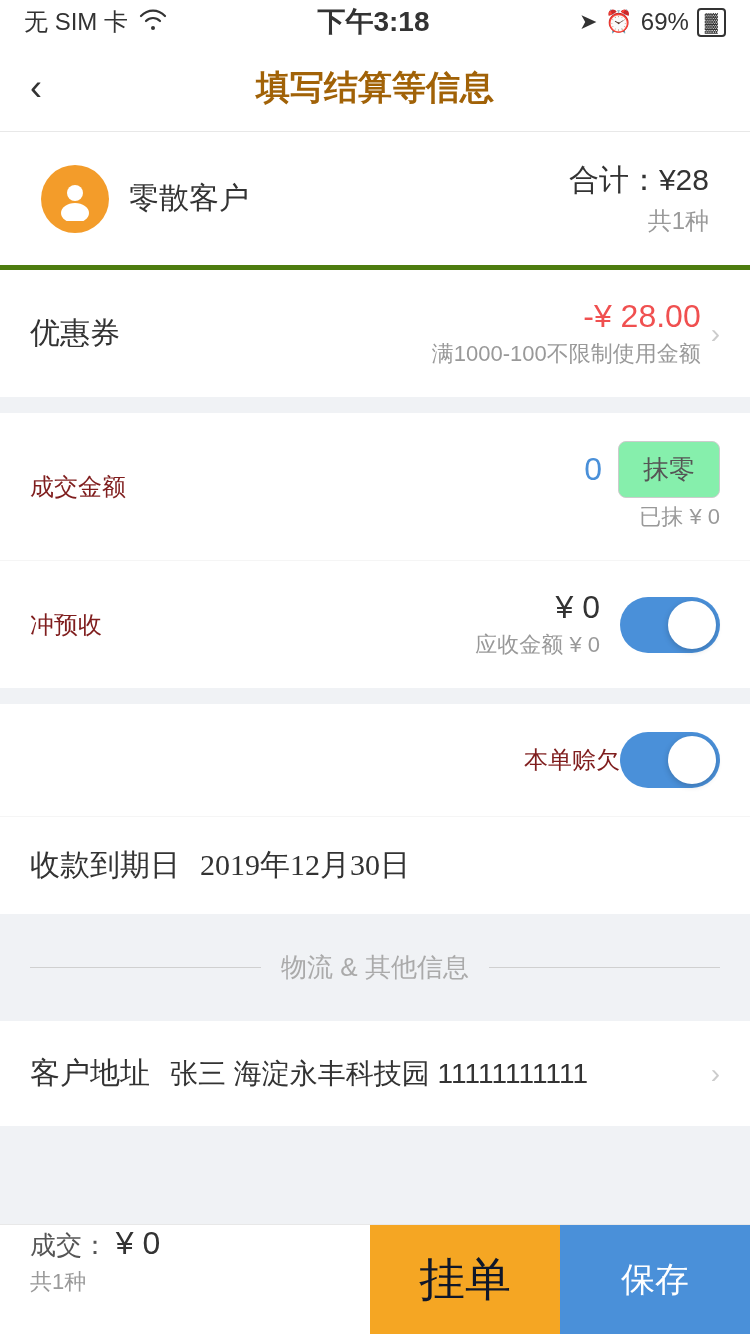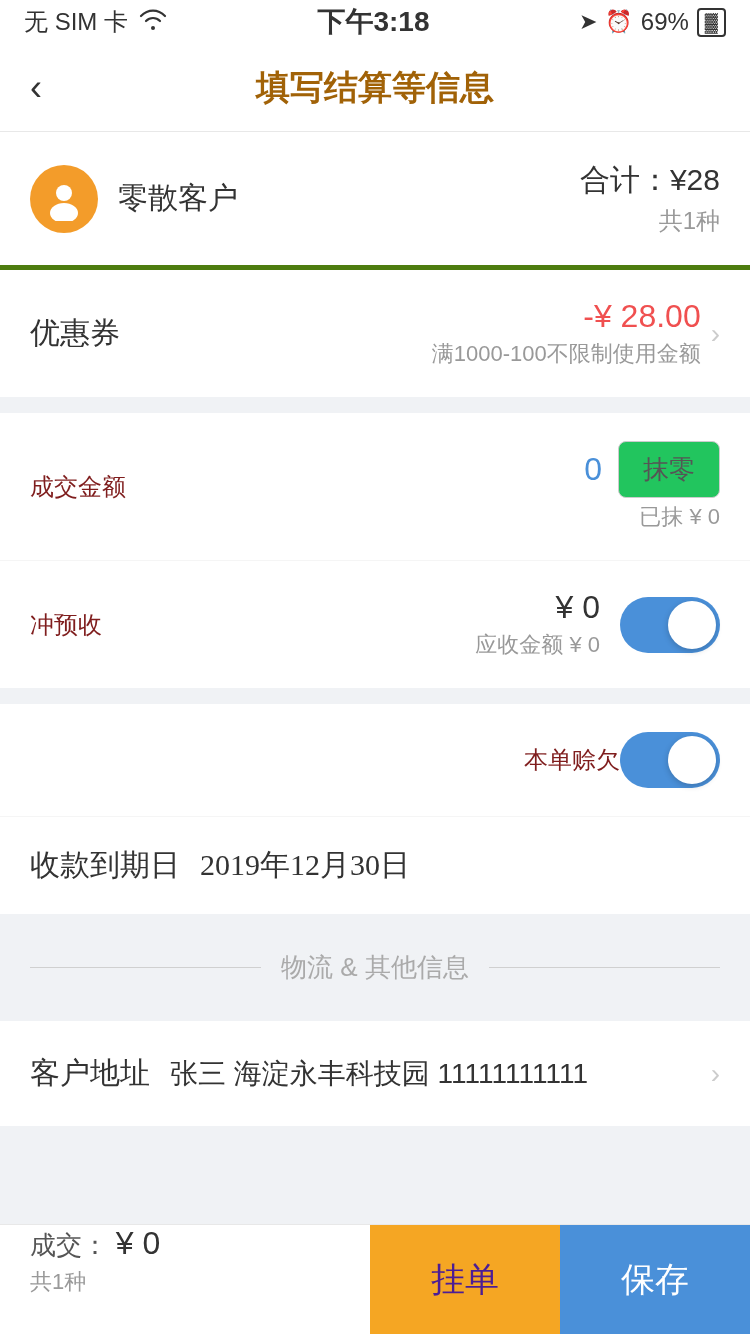--- a/index.html
+++ b/index.html
@@ -58,21 +58,21 @@
     .section-white {
       background: #fff;
       margin-bottom: 16px;
     }
 
     
     .customer-row {
       display: flex;
       align-items: center;
       justify-content: space-between;
-      padding: 28px 30px;
+      padding: 28px 41px;
       background: #fff;
     }
     .customer-left {
       display: flex;
       align-items: center;
       gap: 20px;
     }
     .avatar {
       width: 68px;
       height: 68px;
@@ -118,21 +118,21 @@
     }
     .row-label { font-size: 24px; color: #7f1d1d; }
     .row-right { display: flex; align-items: center; gap: 16px; }
     .amount-value { font-size: 32px; color: #4a90d9; }
     .round-btn {
       border: 1px solid #ccc;
       border-radius: 8px;
       padding: 10px 24px;
       font-size: 26px;
       color: #555;
-      background: #22c55e;
+      background: #86efac;
       cursor: pointer;
     }
     .sub-text { font-size: 22px; color: #999; margin-top: 4px; text-align: right; }
 
     
     .charge-row {
       display: flex;
       align-items: center;
       justify-content: space-between;
       padding: 28px 30px;
@@ -236,22 +236,22 @@
     .bottom-trade-label { font-size: 26px; color: #555; }
     .bottom-trade-amount { font-size: 32px; color: #333; font-weight: 500; display: inline; }
     .bottom-count { font-size: 22px; color: #999; margin-top: 4px; }
     .bottom-btn-hold {
       width: 190px;
       height: 110px;
       background: #f5a623;
       display: flex;
       align-items: center;
       justify-content: center;
-      font-size: 34px;
-      color: #4c1d95;
+      font-size: 46px;
+      color: #0f172a;
       font-weight: 500;
       cursor: pointer;
     }
     .bottom-btn-save {
       width: 190px;
       height: 110px;
       background: #4a90d9;
       display: flex;
       align-items: center;
       justify-content: center;

